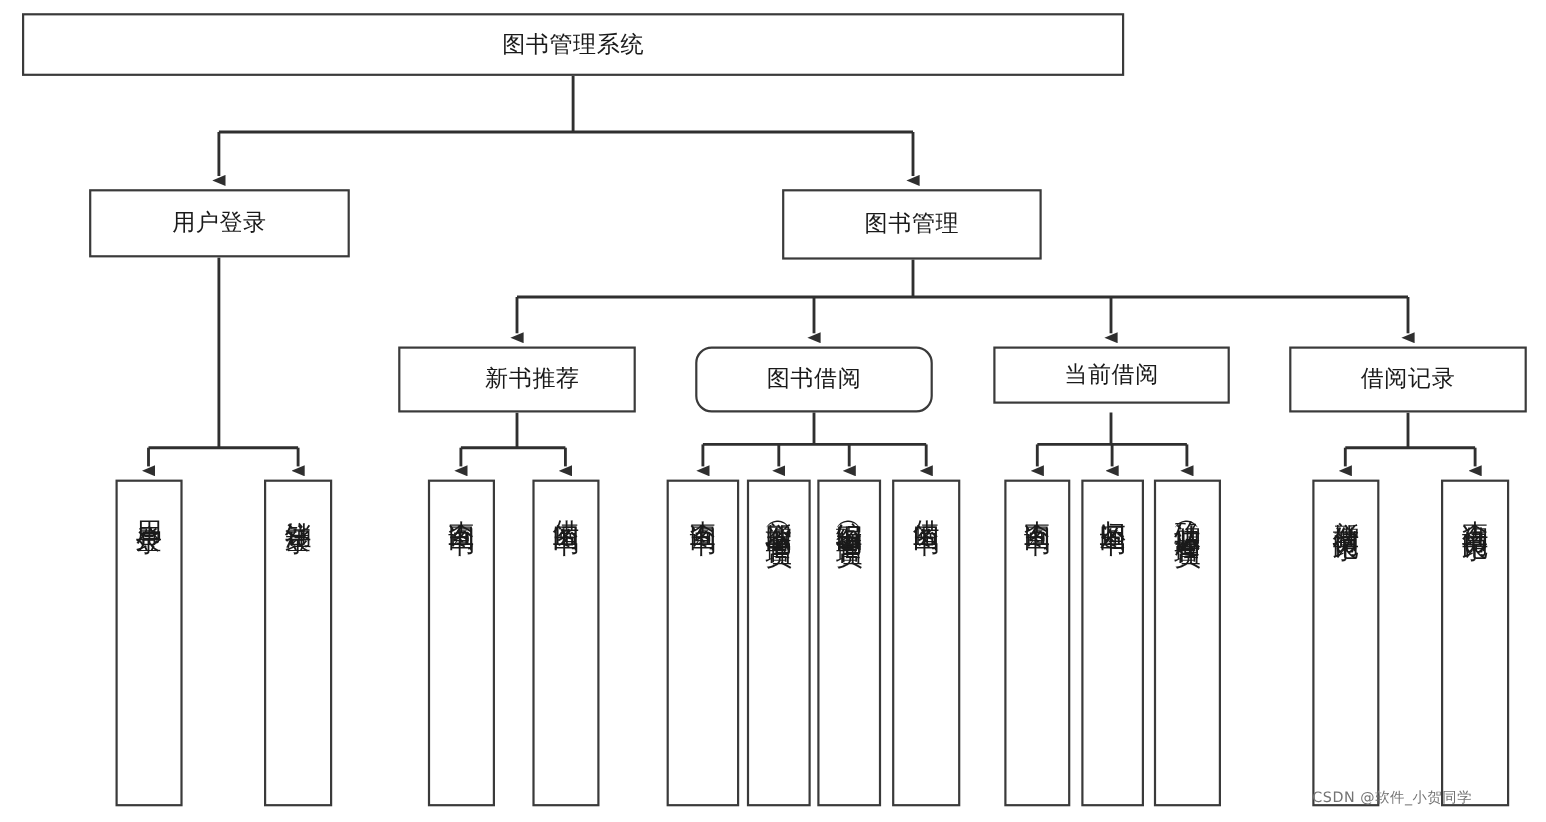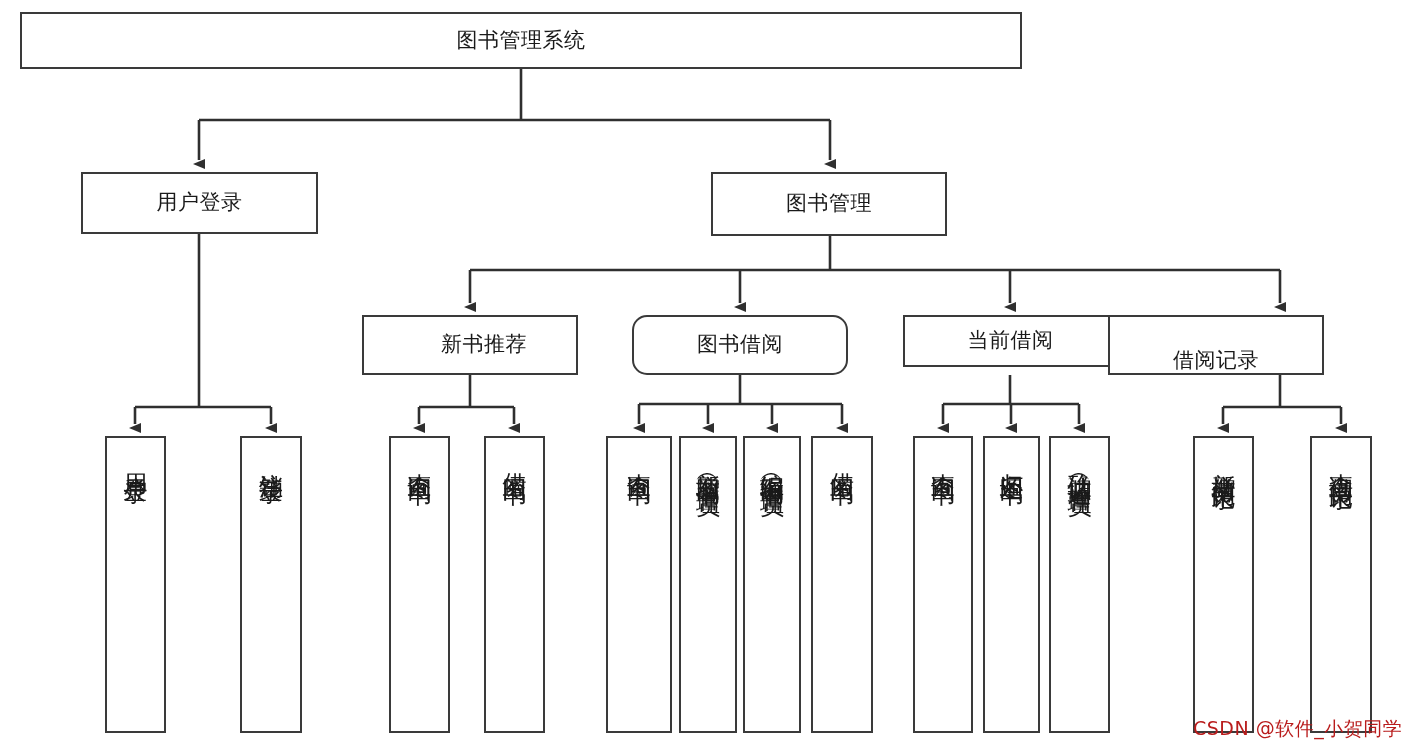--- a/index.html
+++ b/index.html
@@ -56,22 +56,22 @@
   .node.vert .node-label {
     writing-mode: vertical-rl;
     text-orientation: upright;
     font-size: 24px;
     line-height: 1.0;
     letter-spacing: 3px;
     white-space: normal;
   }
   .watermark {
     position: absolute;
-    font-size: 19px;
-    color: #b91c1c;
+    font-size: 13px;
+    color: #737373;
     letter-spacing: 0.5px;
     white-space: nowrap;
     font-family: "DejaVu Sans", "Liberation Sans", sans-serif;
   }
 </style>
 </head>
 <body>
 
 <div id="canvas">
 
@@ -138,21 +138,21 @@
 
   <div class="node horiz" style="left:362px; top:315px; width:216px; height:60px;padding-left:28px;">
     <span class="node-label">新书推荐</span>
   </div>
   <div class="node horiz" style="left:632px; top:315px; width:216px; height:60px;border-radius:15px;">
     <span class="node-label">图书借阅</span>
   </div>
   <div class="node horiz" style="left:903px; top:315px; width:215px; height:52px;">
     <span class="node-label">当前借阅</span>
   </div>
-  <div class="node horiz" style="left:1108px; top:315px; width:216px; height:60px;align-items:flex-end;">
+  <div class="node horiz" style="left:1172px; top:315px; width:216px; height:60px;">
     <span class="node-label">借阅记录</span>
   </div>
 
   <div class="node vert" style="left:105px; top:436px; width:61px; height:297px;">
     <span class="node-label">用户登录</span>
   </div>
   <div class="node vert" style="left:240px; top:436px; width:62px; height:297px;">
     <span class="node-label">注销登录</span>
   </div>
   <div class="node vert" style="left:389px; top:436px; width:61px; height:297px;">

